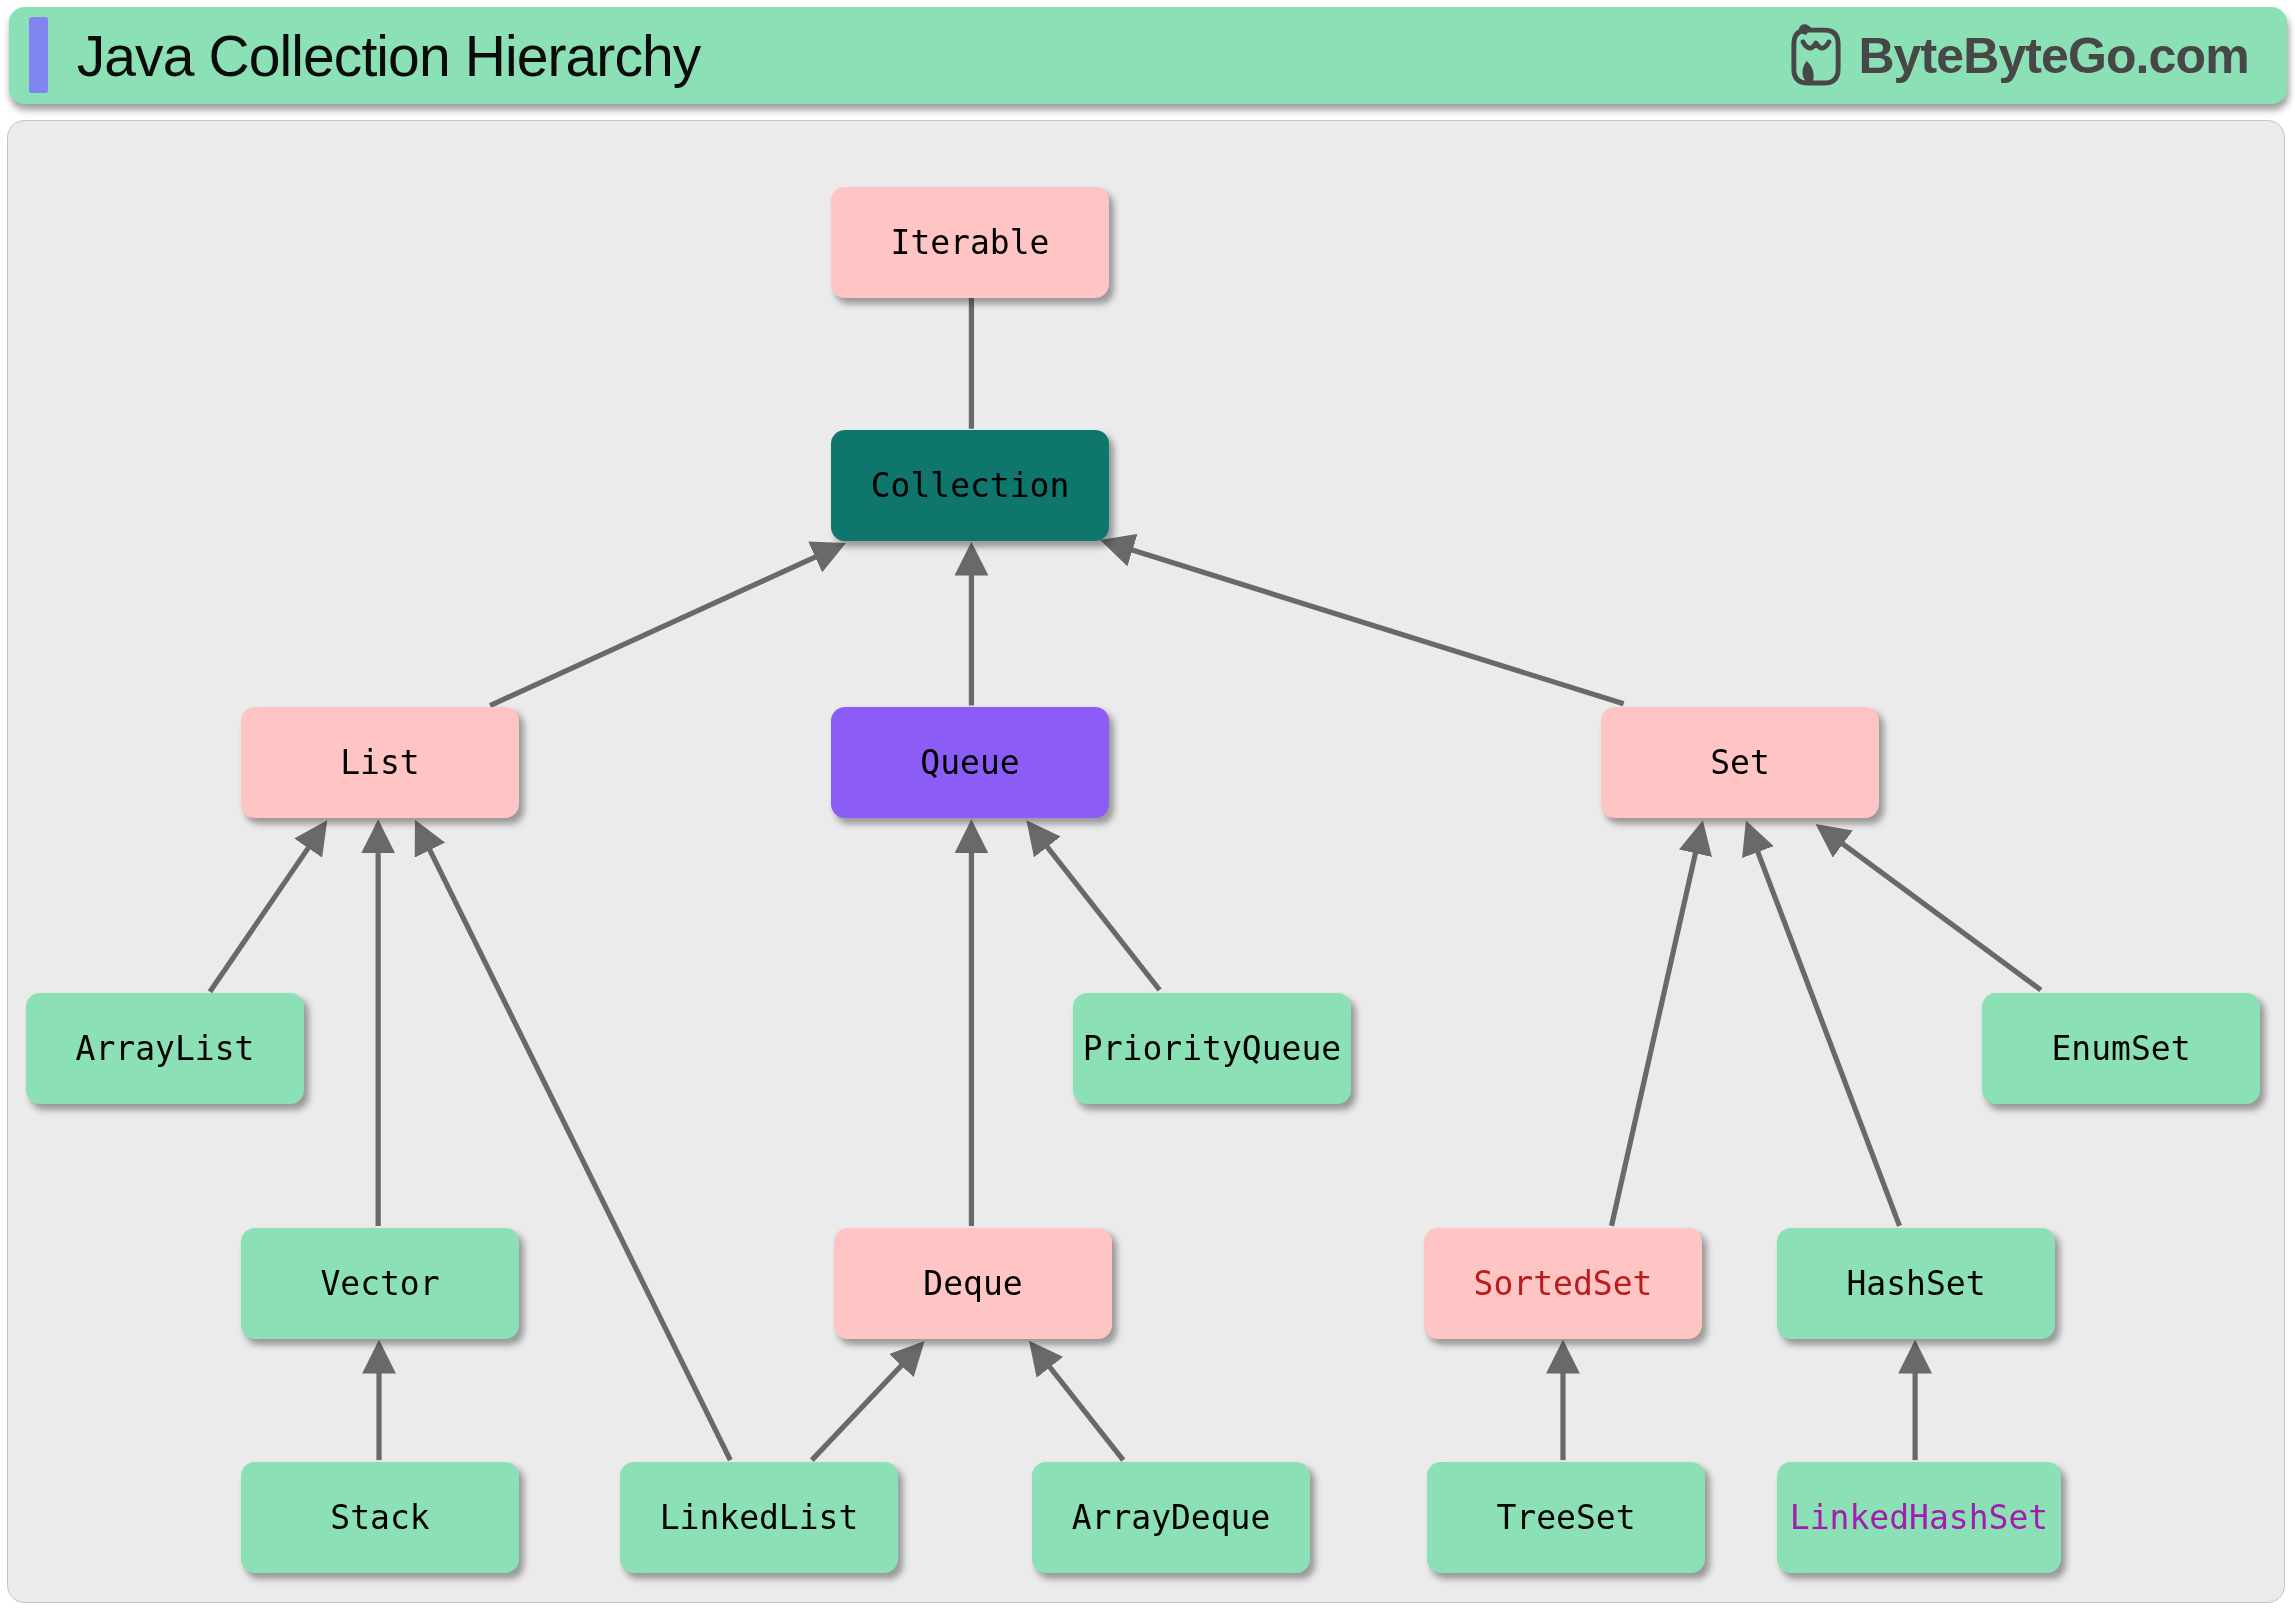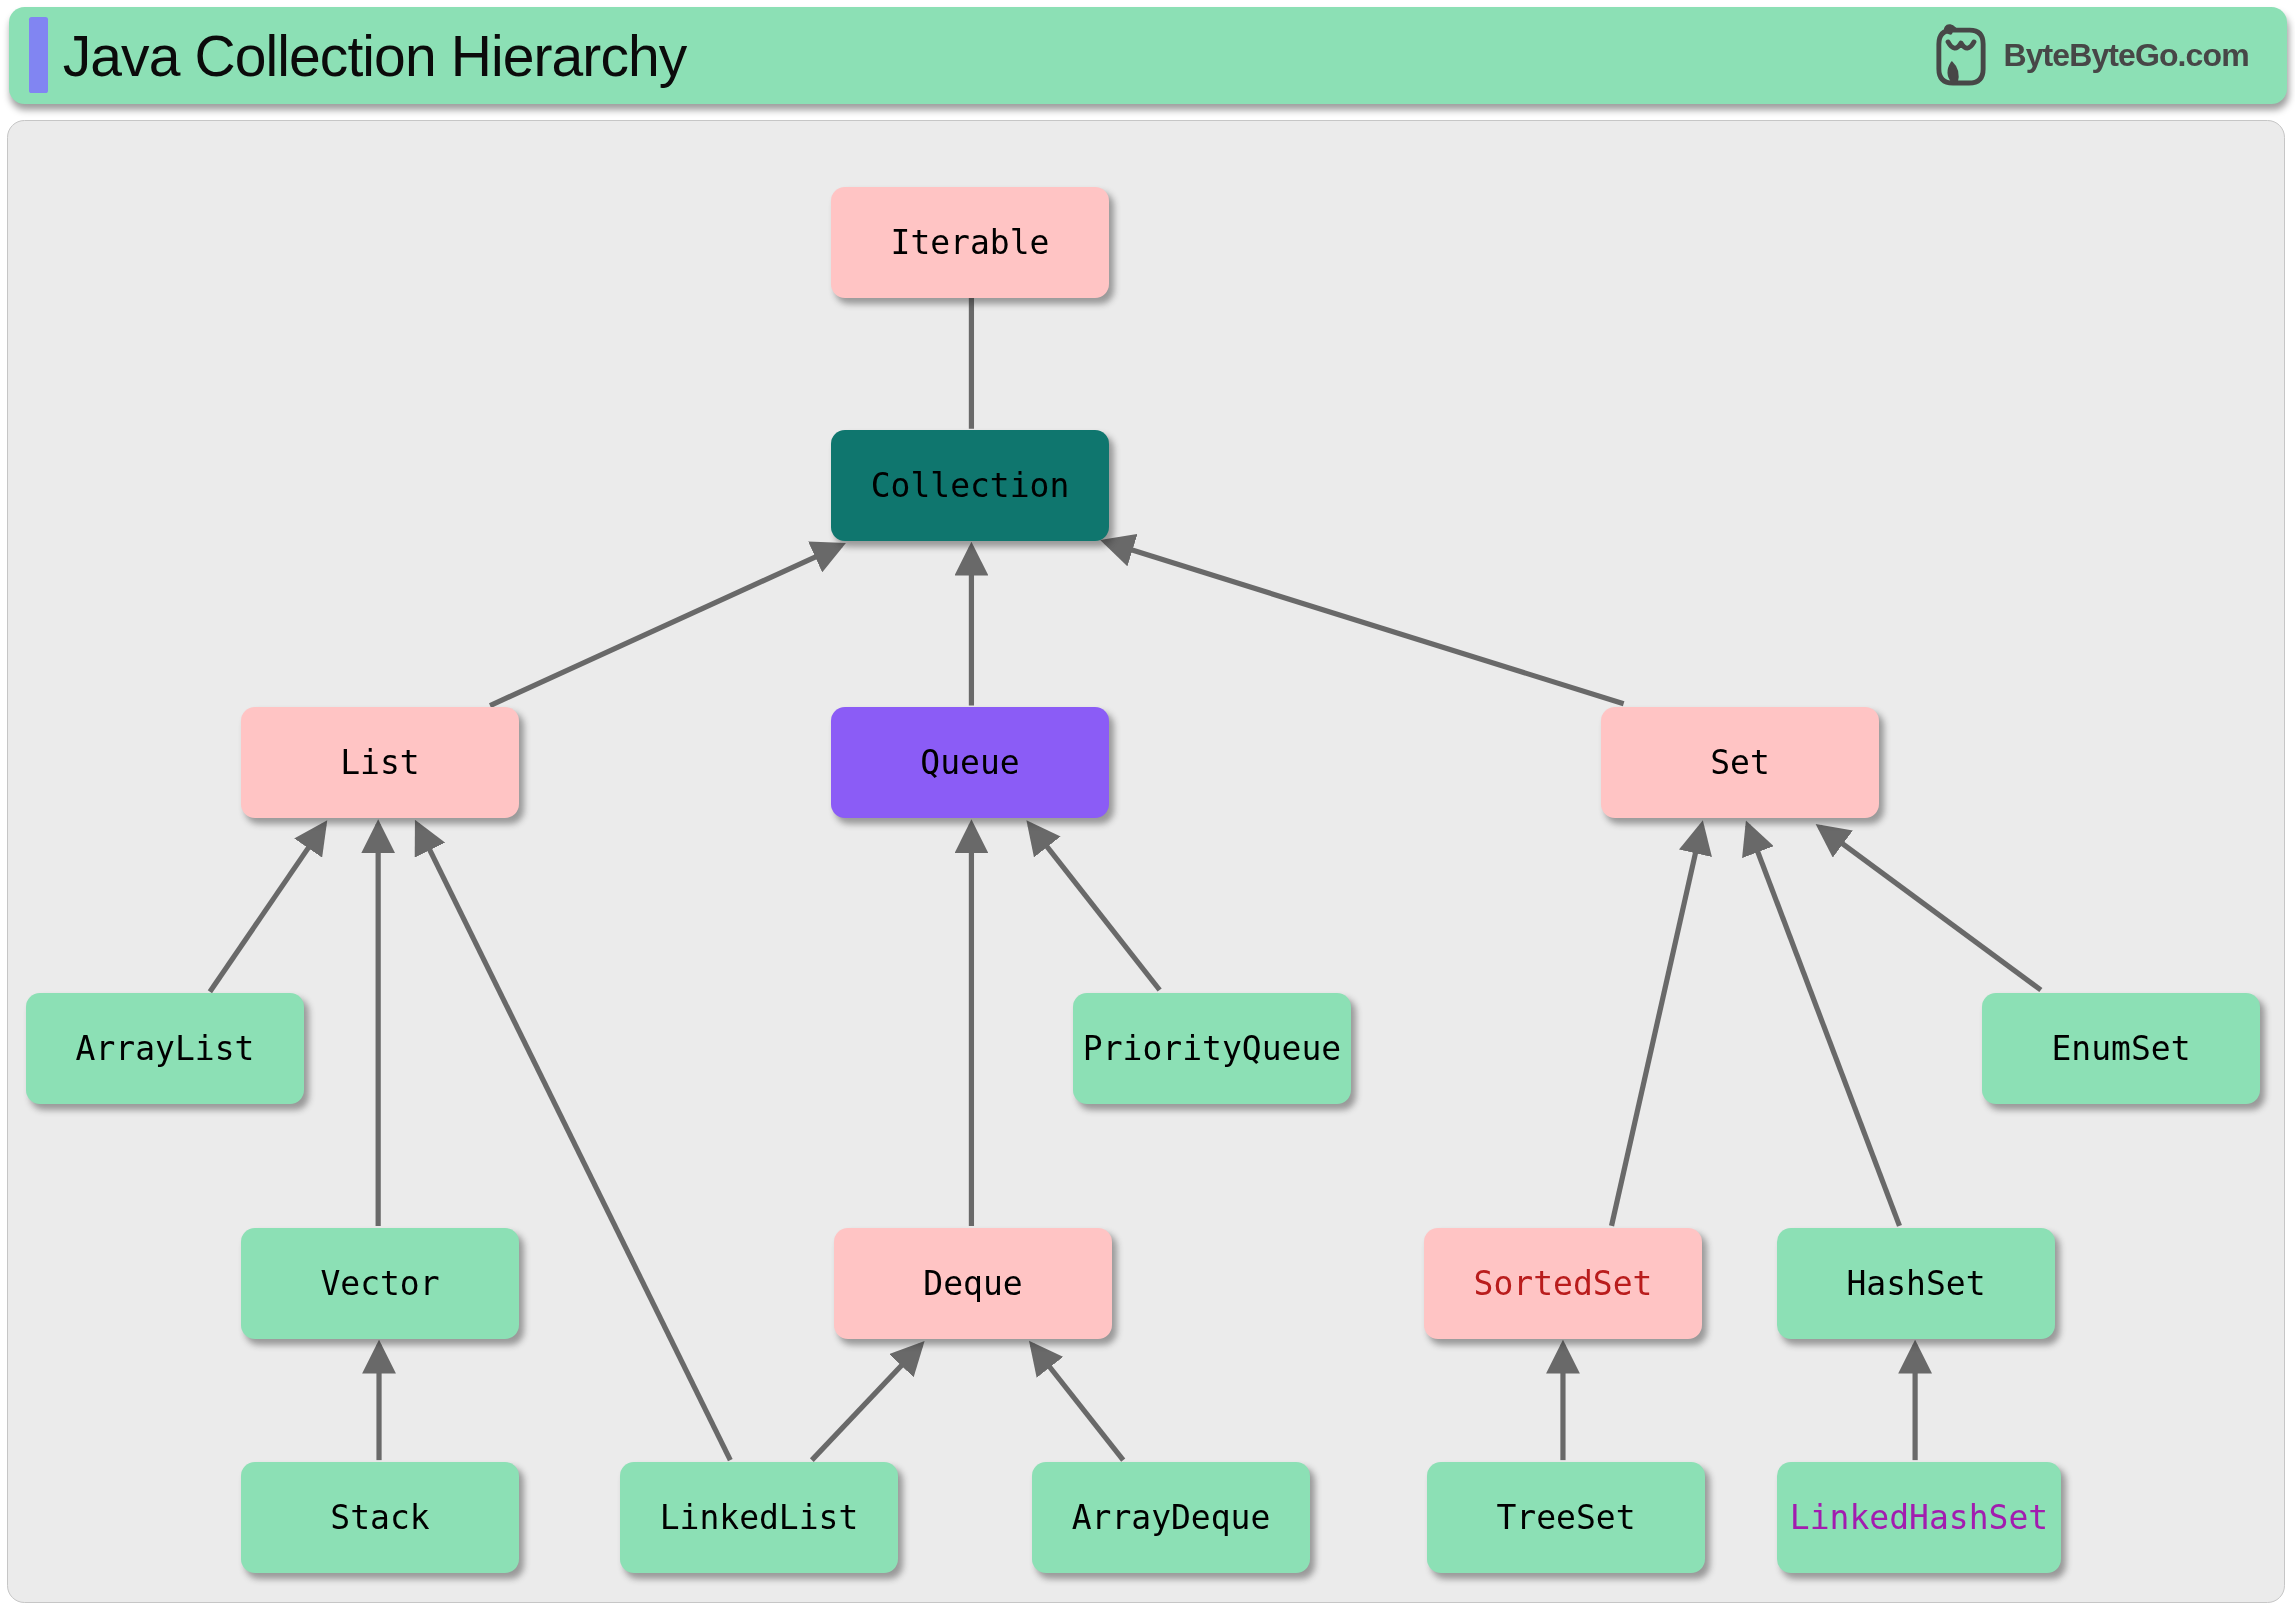--- a/index.html
+++ b/index.html
@@ -3,24 +3,24 @@
 <meta charset="utf-8">
 <style>
   html,body{margin:0;padding:0;background:#ffffff;}
   body{width:2295px;height:1614px;position:relative;overflow:hidden;
        font-family:"Liberation Sans",sans-serif;}
 
   
   .header{position:absolute;left:8.7px;top:7px;width:2278px;height:97px;
           border-radius:15.6px;box-shadow:1.7px 6px 7.8px rgba(0,0,0,.38);}
   .accent{position:absolute;left:20px;top:10.4px;width:19px;height:76px;border-radius:2.6px;}
-  .title{position:absolute;left:54px;top:0;height:97px;display:flex;align-items:center;
+  .title{position:absolute;left:68px;top:0;height:97px;display:flex;align-items:center;
          font-size:57px;letter-spacing:-0.9px;color:#0b0b0b;}
   .logo{position:absolute;right:38px;top:0;height:97px;display:flex;align-items:center;gap:15.6px;}
-  .logo-text{font-size:32px;font-weight:bold;color:#474747;letter-spacing:-0.9px;}
+  .logo-text{font-size:50px;font-weight:bold;color:#474747;letter-spacing:-0.9px;}
   .logo-icon{width:54px;height:66px;}
 
   
   .panel{position:absolute;left:7px;top:120px;width:2278px;height:1483px;
          border-radius:17.4px;border:1.7px solid #c6c6c6;box-sizing:border-box;}
 
   
   #edges{position:absolute;left:0;top:0;width:2295px;height:1614px;pointer-events:none;}
   .node{position:absolute;width:278px;height:111px;border-radius:14px;
         display:flex;align-items:center;justify-content:center;

